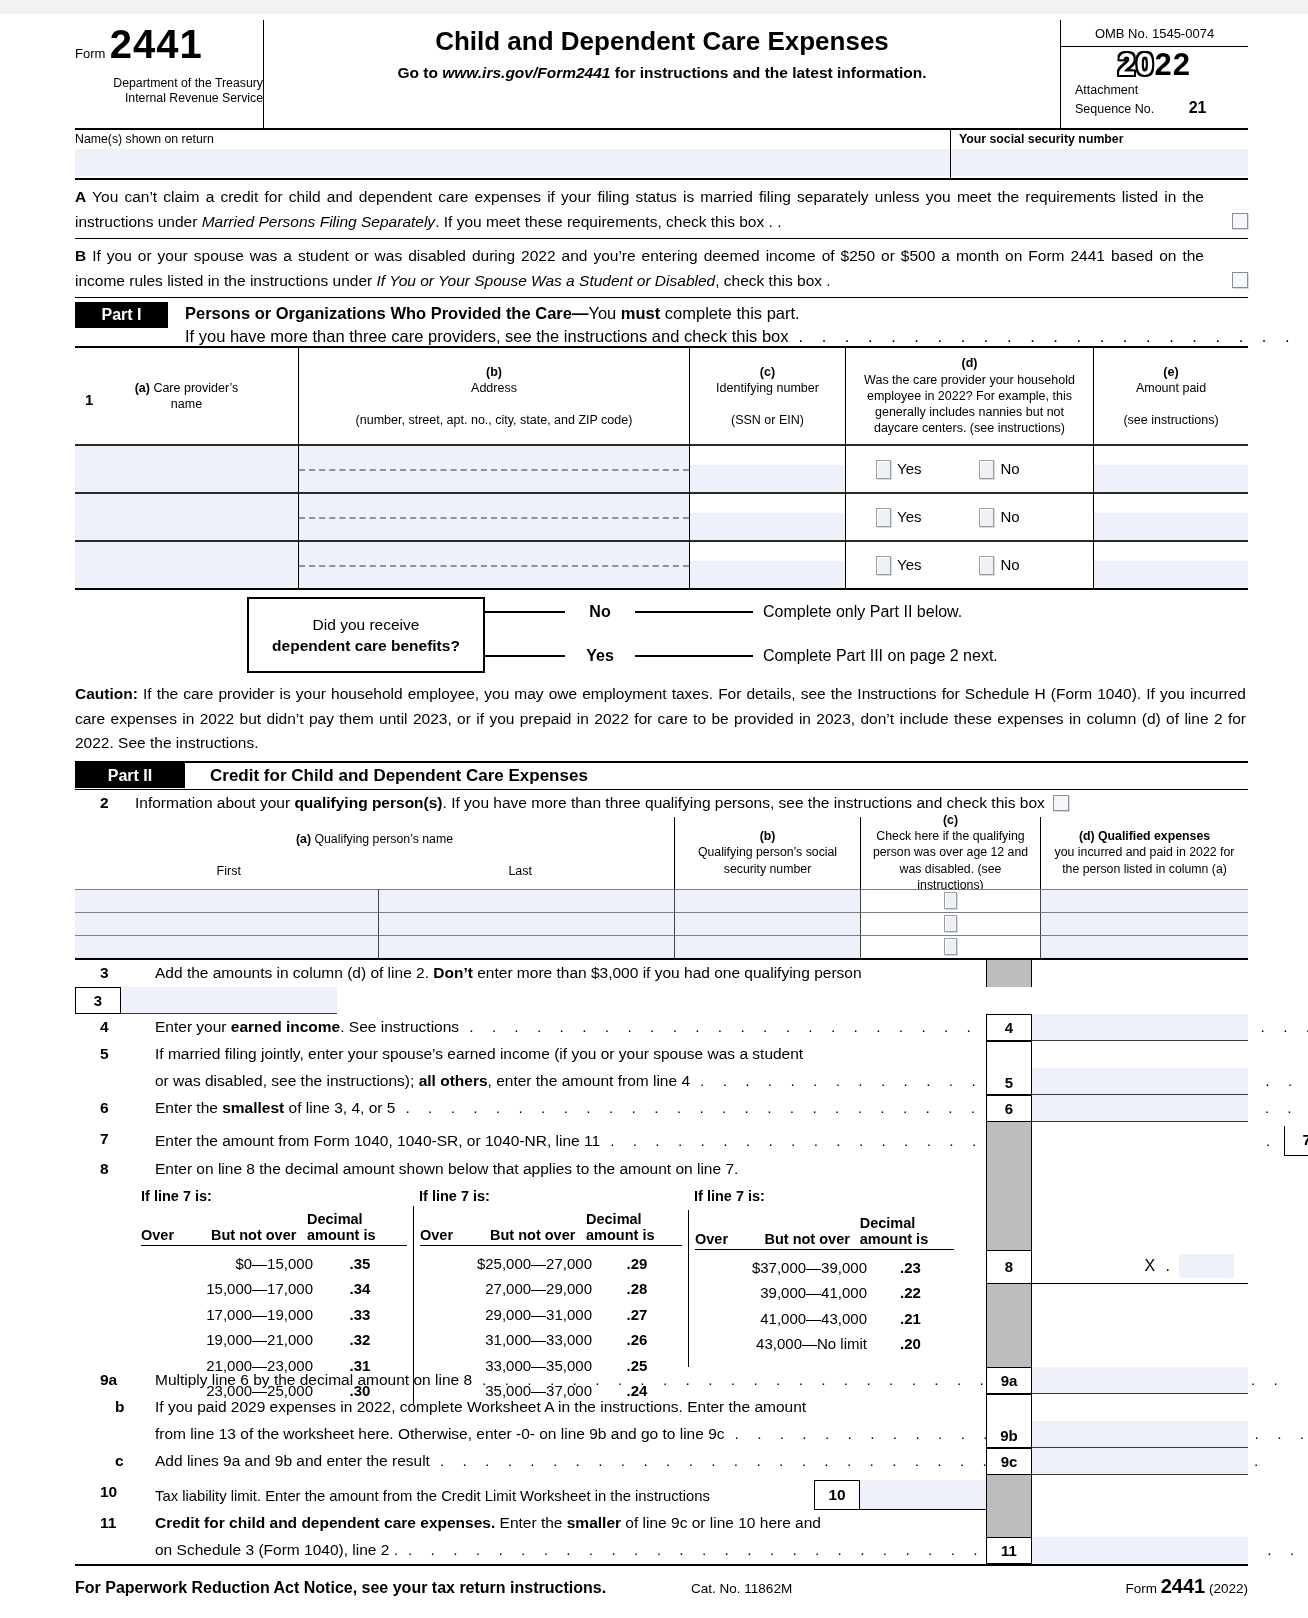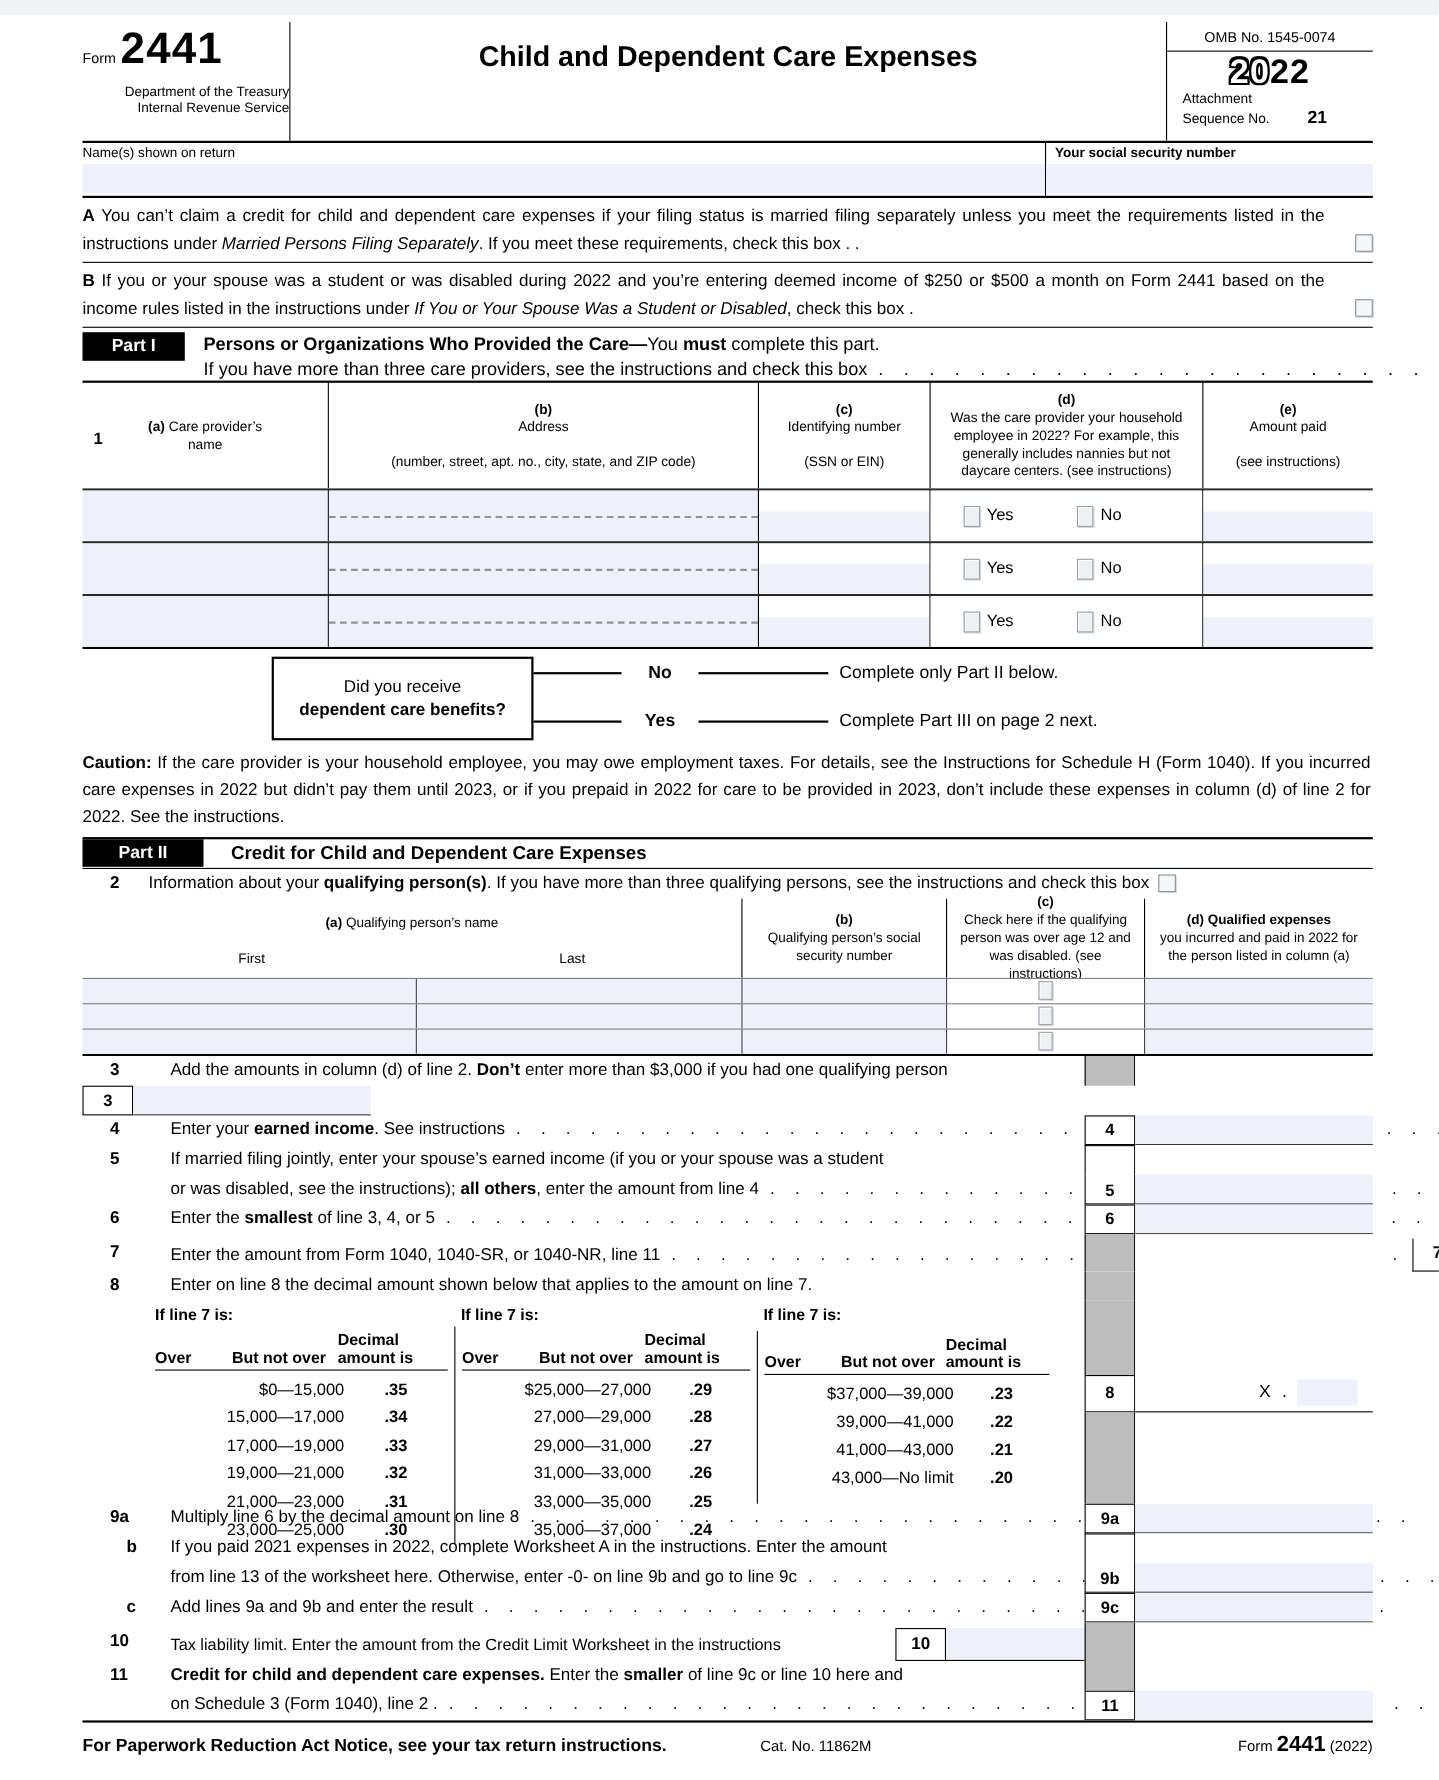--- a/index.html
+++ b/index.html
@@ -11,21 +11,21 @@
   .topstrip { position:absolute; top:0; left:0; width:1308px; height:14px; background:#f1f2f4; }
   .page { position:absolute; top:20px; left:75px; width:1173px; }
 
   
   .hdr { display:flex; border-bottom:2.5px solid #000; height:110px; }
   .hdr-left { width:188px; padding-top:8px; }
   .formword { font-size:13px; }
   .formnum { font-size:40px; font-weight:bold; letter-spacing:1px; line-height:0.8; }
   .dept { font-size:12.3px; margin-top:14px; line-height:1.25;text-align:right; }
   .hdr-mid { flex:1; border-left:1px solid #000; border-right:1px solid #000; text-align:center; padding:4px 10px 0; }
-  .ftitle { font-size:26px; font-weight:bold; margin-top:12px; }
+  .ftitle { font-size:26px; font-weight:bold; margin-top:2px; }
   .attach { font-size:15.5px; font-weight:bold; margin-top:12px; }
   .goto { font-size:15.5px; margin-top:7px; font-weight:bold; }
   .hdr-right { width:187px; text-align:center; }
   .omb { font-size:13px; padding:6px 2px 5px; border-bottom:1px solid #000; }
   .year { font-size:31px; line-height:1.05; margin-top:2px; letter-spacing:1px; }
   .yr-o { color:#fff; font-weight:bold;
     text-shadow:-2px -2px 0 #000,2px -2px 0 #000,-2px 2px 0 #000,2px 2px 0 #000,-2px 0 0 #000,2px 0 0 #000,0 -2px 0 #000,0 2px 0 #000; }
   .yr-s { font-weight:800; }
   .attseq { font-size:12.5px; text-align:left; padding-left:14px; line-height:1.25; margin-top:1px; }
   .seqnum { font-size:16px; font-weight:bold;margin-left:31px; }
@@ -173,20 +173,21 @@
     <div class="hdr-left">
       <div><span class="formword">Form</span>
         <span class="formnum">2441</span></div>
       <div class="dept">
         <div>Department of the Treasury</div>
         <div>Internal Revenue Service</div>
       </div>
     </div>
     <div class="hdr-mid">
       <div class="ftitle">Child and Dependent Care Expenses</div>
+      <div class="goto"><span>Go to </span><span style="font-style: italic;">www.irs.gov/Form2441</span><span> for instructions and the latest information.</span></div>
     </div>
     <div class="hdr-right">
       <div class="omb">OMB No. 1545-0074</div>
       <div class="year"><span class="yr-o">20</span><span class="yr-s">22</span></div>
       <div class="attseq">
         <div>Attachment</div>
         <div><span>Sequence No. </span><span class="seqnum">21</span></div>
       </div>
     </div>
   </div>
@@ -680,21 +681,21 @@
         </div>
       <div class="ac">
           <div class="ain"></div>
         </div>
     </div>
 
     <div class="grow h27">
       <div class="tc">
           <span class="ln-num sub">b</span>
         <div class="body">
-            <span><span>If you paid 2021 expenses in 2022, complete Worksheet A in the instructions. Enter the amount</span></span>
+            <span><span>If you paid 2029 expenses in 2022, complete Worksheet A in the instructions. Enter the amount</span></span>
           </div>
         </div>
       <div class="nc">
           <div class="nbox open-b"></div>
         </div>
       <div class="ac">
           <div class="awh"></div>
         </div>
     </div>
     <div class="grow h27">

